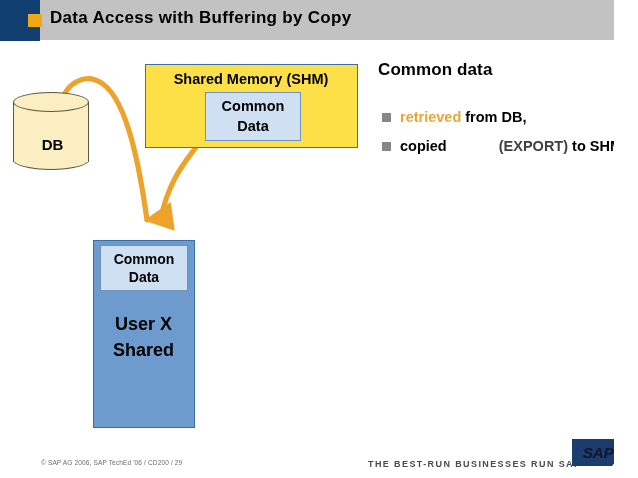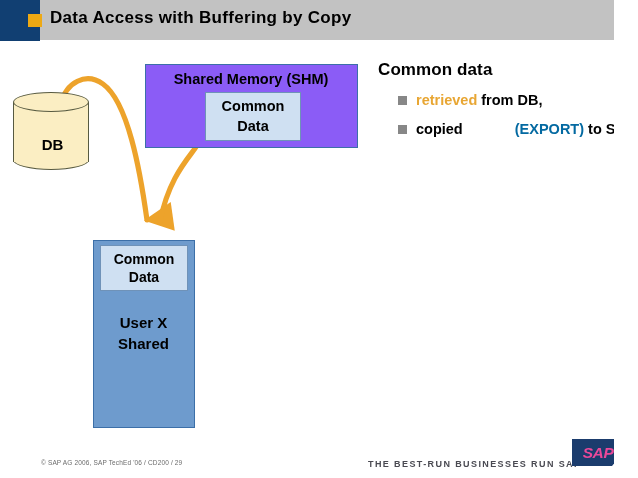--- a/index.html
+++ b/index.html
@@ -107,21 +107,21 @@
     z-index: 3;
   }
 
   
   .shm-box {
     position: absolute;
     left: 145px;
     top: 64px;
     width: 213px;
     height: 84px;
-    background: #8b5cf6;
+    background: #fde047;
     border: 1.5px solid #3c6fa8;
     box-sizing: border-box;
   }
   .shm-title {
     position: absolute;
     left: 0;
     top: 6px;
     width: 210px;
     text-align: center;
     font-size: 14.5px;
@@ -180,21 +180,21 @@
     font-weight: bold;
     color: #000000;
     line-height: 1.3;
   }
   .session-label {
     position: absolute;
     left: 0;
     top: 71px;
     width: 99px;
     text-align: center;
-    font-size: 15px;
+    font-size: 18px;
     font-weight: bold;
     color: #000000;
     line-height: 1.42;
   }
 
   
   .arrows {
     position: absolute;
     left: 0;
     top: 0;
@@ -207,27 +207,27 @@
   .text-col {
     position: absolute;
     left: 378px;
     top: 60px;
     width: 256px;
   }
   .text-heading {
     font-size: 17px;
     font-weight: bold;
     color: #000000;
-    margin-bottom: 11px;
+    margin-bottom: 28px;
     letter-spacing: 0.1px;
   }
   .bullet-row {
     display: flex;
     align-items: flex-start;
-    margin-left: 20px;
+    margin-left: 4px;
     margin-bottom: 11px;
   }
   .bullet-sq {
     width: 9px;
     height: 9px;
     background: #878787;
     margin-top: 5px;
     margin-right: 9px;
     flex: 0 0 auto;
   }
@@ -278,21 +278,21 @@
     left: 0;
     top: 0;
     width: 52px;
     height: 28px;
     display: flex;
     align-items: center;
     justify-content: center;
     font-size: 15.5px;
     font-weight: bold;
     font-style: italic;
-    color: #ec4899;
+    color: #0f172a;
     letter-spacing: -0.4px;
     z-index: 2;
   }
   .sap-logo-r {
     position: absolute;
     left: 52px;
     top: 20px;
     font-size: 5px;
     color: #1b3c6d;
     z-index: 3;
@@ -352,21 +352,21 @@
 
   <div class="text-col">
     <div class="text-heading">Common data</div>
     <div id="bullet-list">
         <div class="bullet-row">
           <span class="bullet-sq" style="background: rgb(135, 135, 135);"></span>
           <span class="bullet-text"><span class="hl" style="color: rgb(232, 166, 51);">retrieved</span><span> from DB,</span></span>
         </div>
         <div class="bullet-row">
           <span class="bullet-sq" style="background: rgb(135, 135, 135);"></span>
-          <span class="bullet-text"><span>copied </span><span class="hl" style="color: #0369a1; padding-left: 48px;">(EXPORT)</span><span> to SHM</span></span>
+          <span class="bullet-text"><span>copied </span><span class="hl" style="color: #404040; padding-left: 48px;">(EXPORT)</span><span> to SHM</span></span>
         </div>
       </div>
   </div>
 
   <div class="footer-copy">© SAP AG 2006, SAP TechEd '06 / CD200 / 29</div>
   <div class="footer-tagline"><span>THE BEST-RUN BUSINESSES RUN SAP</span><span class="footer-tm">™</span></div>
   <div class="sap-logo">
     <svg width="60" height="28" viewBox="0 0 60 28">
       <path d="M0,0 L56,0 L56,6 L40,27 L0,27 Z" fill="#1b3c6d"></path>
     </svg>

